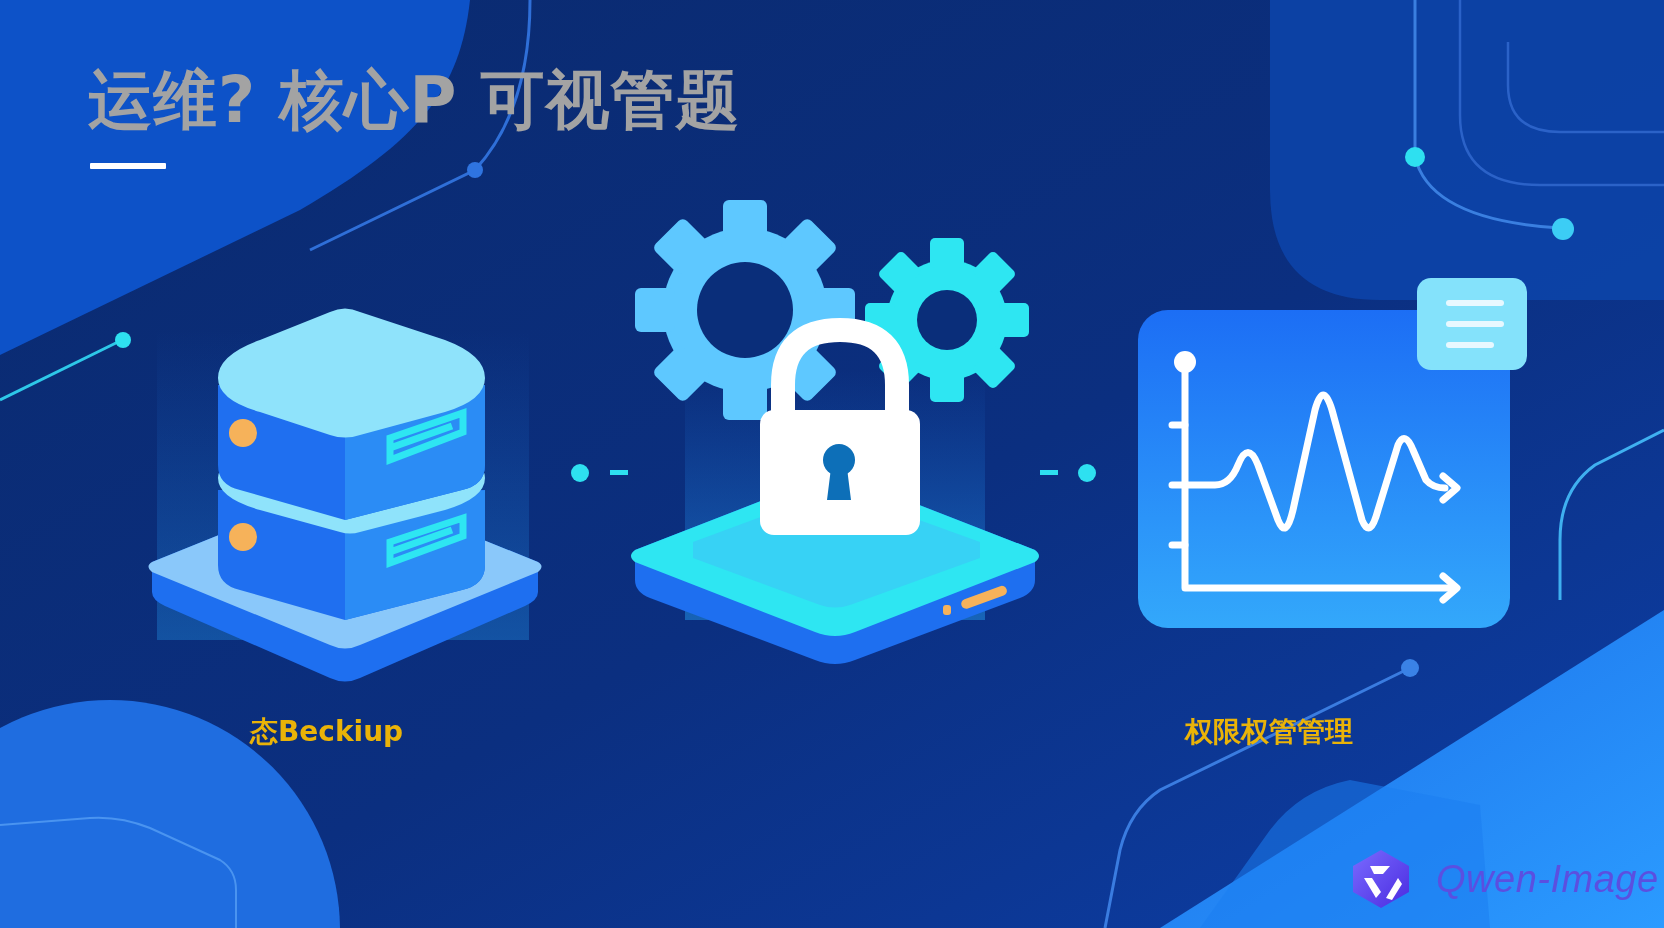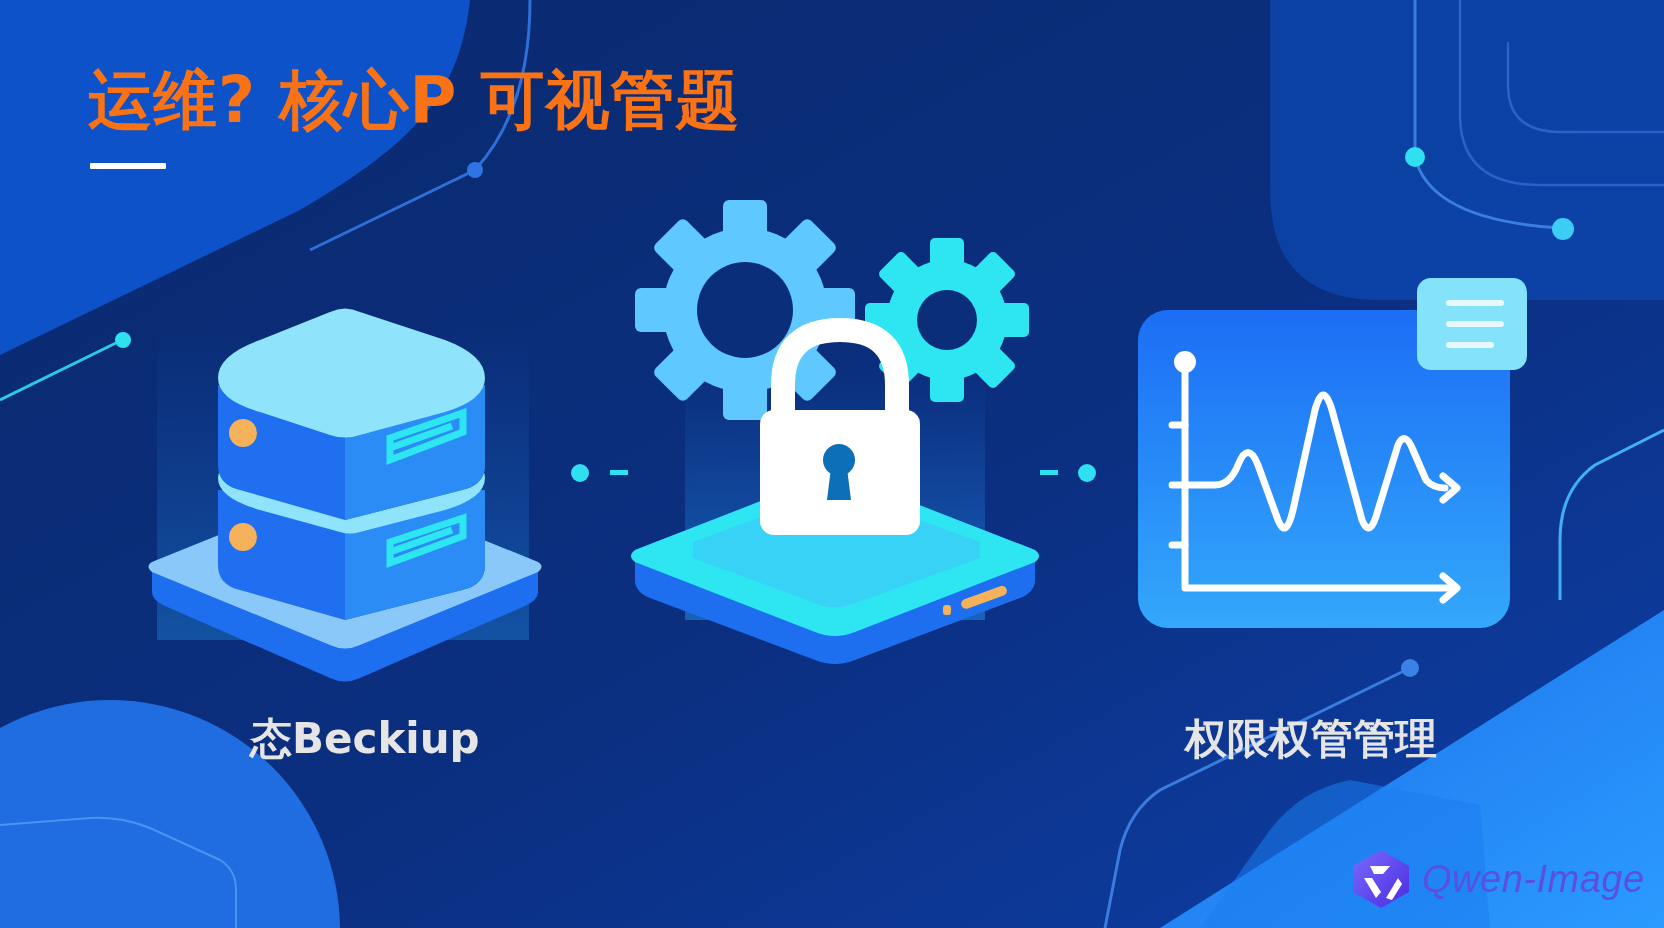--- a/index.html
+++ b/index.html
@@ -5,33 +5,33 @@
   html, body { margin: 0; padding: 0; }
   body {
     width: 1664px; height: 928px; overflow: hidden; position: relative;
     background: #0a2e7a;
     font-family: "DejaVu Sans", "Liberation Sans", sans-serif;
   }
   .canvas { position: absolute; inset: 0; }
   .bg-svg { position: absolute; left: 0; top: 0; }
   .title {
     position: absolute; left: 88px; top: 68px;
-    color: #f97316; font-size: 64px; font-weight: bold; letter-spacing: 1px;
+    color: #a3a3a3; font-size: 64px; font-weight: bold; letter-spacing: 1px;
     white-space: nowrap; line-height: 1;
   }
   .title-underline {
     position: absolute; left: 90px; top: 163px; width: 76px; height: 6px;
     background: #ffffff; border-radius: 1px;
   }
   .label {
-    position: absolute; top: 718px; color: #e5e5e5; font-size: 42px;
+    position: absolute; top: 718px; color: #eab308; font-size: 28px;
     font-weight: bold; white-space: nowrap; line-height: 1; text-align: left;
   }
   .logo {
-    position: absolute; left: 1350px; top: 848px; display: flex; align-items: center; gap: 10px;
+    position: absolute; left: 1350px; top: 848px; display: flex; align-items: center; gap: 24px;
   }
   .logo-text {
     color: #5b4fe0; font-size: 38px; font-style: italic; font-family: "Liberation Sans", sans-serif;
     letter-spacing: 0.5px;
   }
   .icon-layer { position: absolute; }
 </style>
 </head>
 <body>
 

